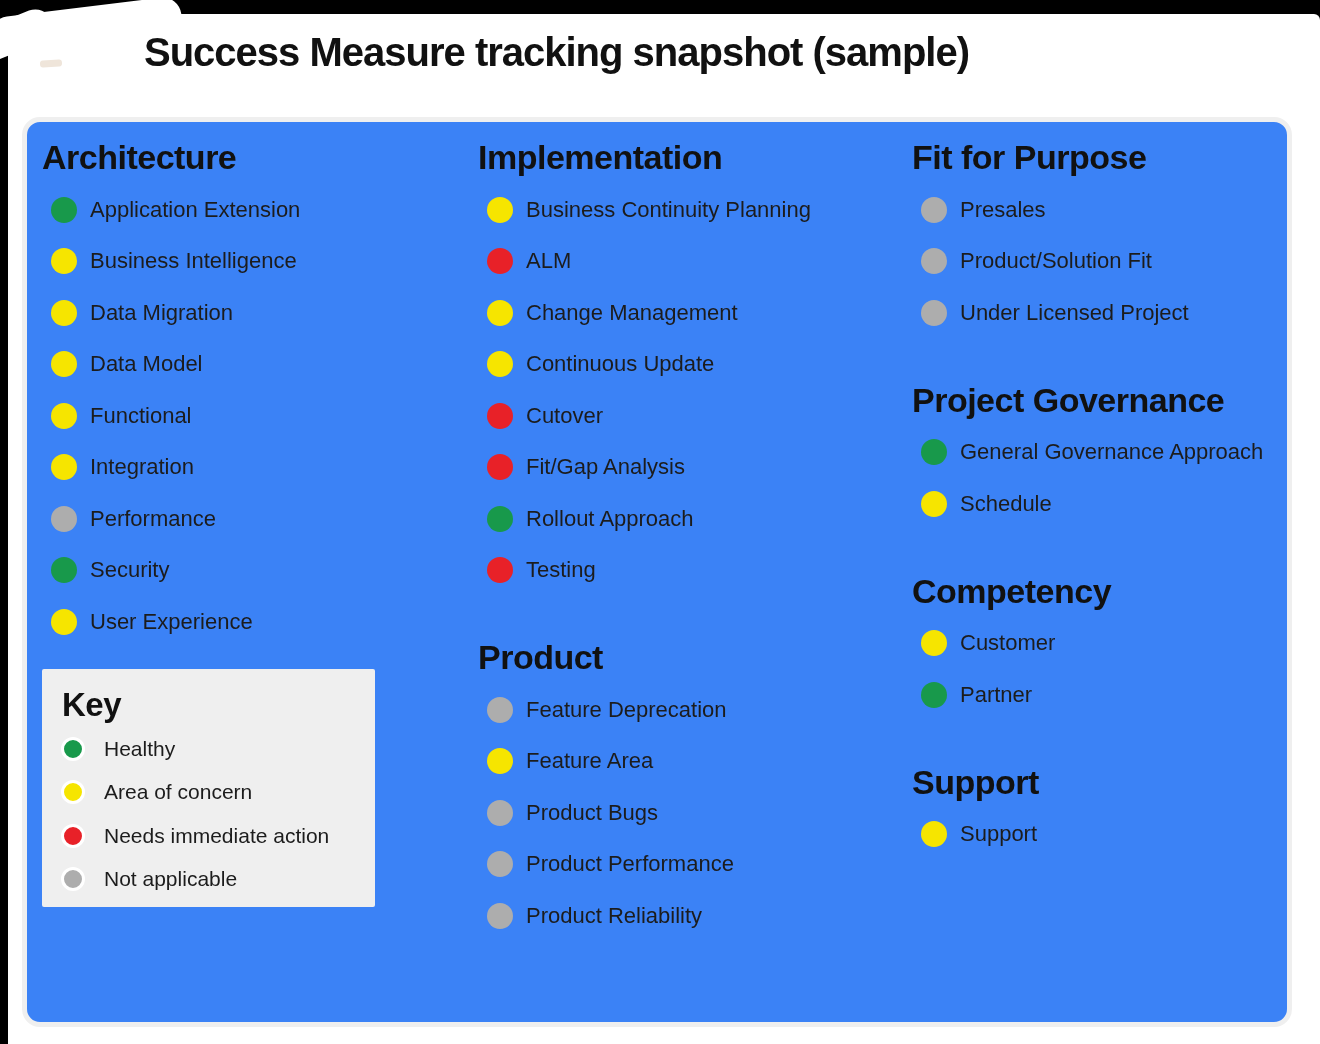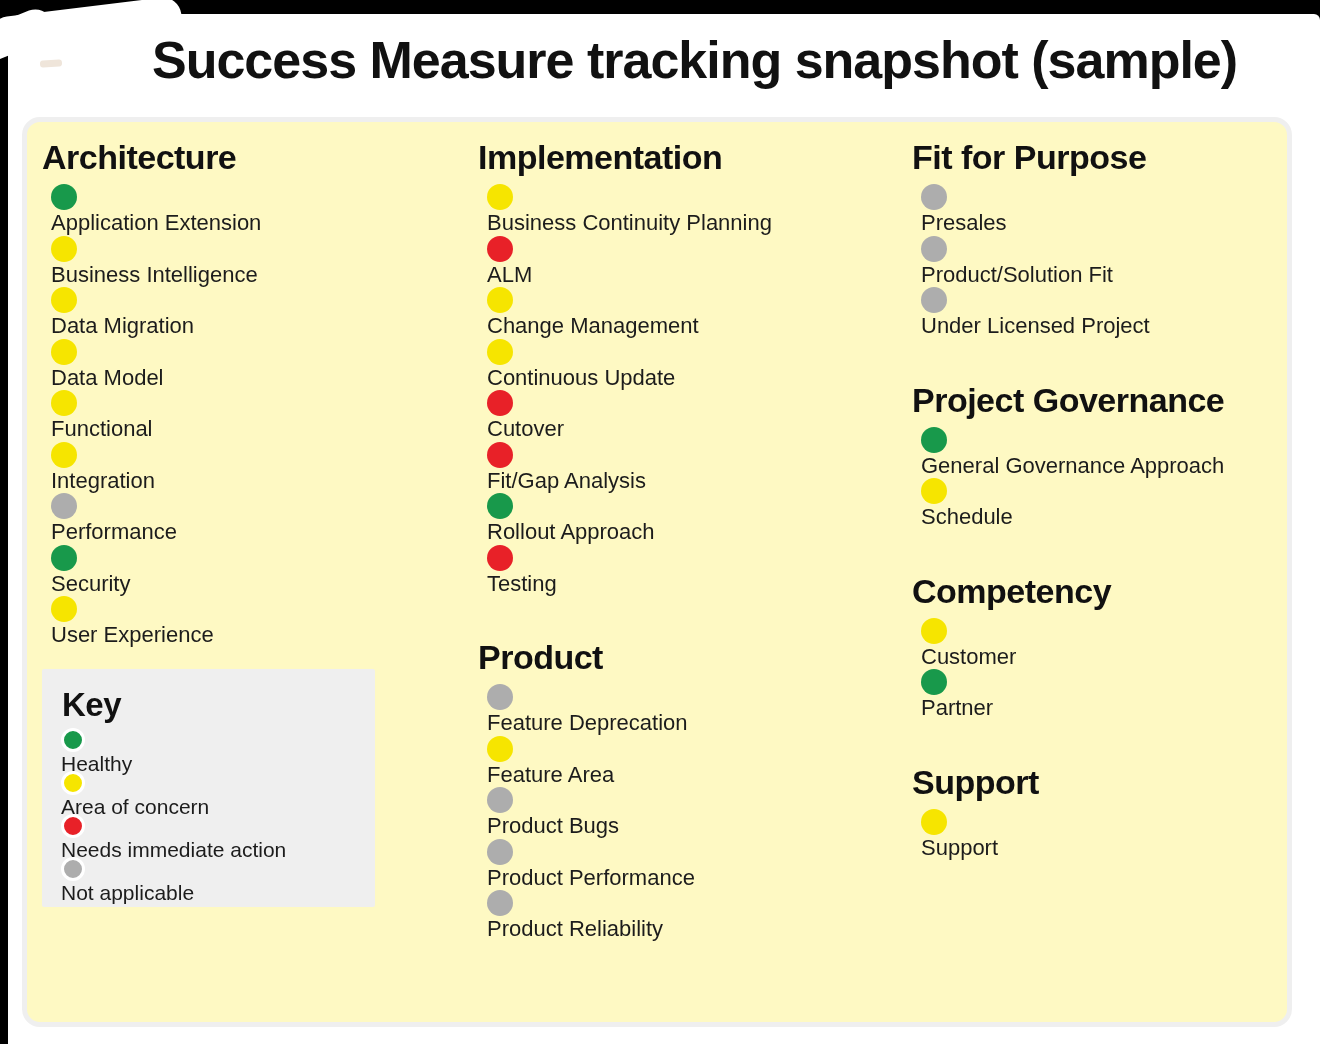--- a/index.html
+++ b/index.html
@@ -1,31 +1,31 @@
 <!DOCTYPE html>
 <html><head>
 <meta charset="utf-8">
 <style>
   html,body{margin:0;padding:0;}
   .page{position:relative;width:1320px;height:1044px;background:#000;overflow:hidden;
         font-family:"Liberation Sans",sans-serif;-webkit-font-smoothing:antialiased;}
   .card{position:absolute;left:8px;top:14px;right:0;bottom:0;background:#fff;
         border-radius:26px 6px 0 0;}
-  .title{position:absolute;left:132px;top:10px;margin:12px;font-size:52px;line-height:48px;
+  .title{position:absolute;left:132px;top:10px;margin:4px;font-size:40px;line-height:48px;
          font-weight:700;letter-spacing:-1px;color:#111;white-space:nowrap;}
   .panel{position:absolute;left:14px;top:103px;width:1270px;height:910px;box-sizing:border-box;
-         border:5px solid #efefef;border-radius:18px;background:#fef9c3;
+         border:5px solid #efefef;border-radius:18px;background:#3b82f6;
          display:grid;grid-template-columns:436px 434px auto;align-content:start;
          padding:12px 0 0 15px;}
   .col{min-width:0;}
   .section ~ .section{margin-top:38px;}
   .section-title{margin:0 0 4px 0;font-size:34px;line-height:46px;font-weight:700;
                  letter-spacing:-0.5px;color:#111;white-space:nowrap;}
   .items{list-style:none;margin:0;padding:0;}
-  .item{display:flex;height:51.5px;padding-left:9px;flex-direction:column;}
+  .item{display:flex;align-items:center;height:51.5px;padding-left:9px;}
   .dot{width:26px;height:26px;border-radius:50%;margin-right:13px;flex:none;}
   .label{font-size:22px;color:#1c1c1c;white-space:nowrap;}
   .key{margin-top:21px;width:333px;box-sizing:border-box;background:#efefef;
        border-radius:2px;padding:15px 0 6px 0;}
   .key-title{margin:0 0 2px 20px;font-size:33px;line-height:42px;font-weight:700;
              letter-spacing:-0.5px;color:#111;}
   .key .item{height:43.3px;padding-left:19px;}
   .key .dot{width:24px;height:24px;box-sizing:border-box;border:3px solid #fff;margin-right:19px;}
   .key .label{font-size:21px;}
   .blob{position:absolute;left:-10px;top:7px;width:192px;height:37px;background:#fff;

